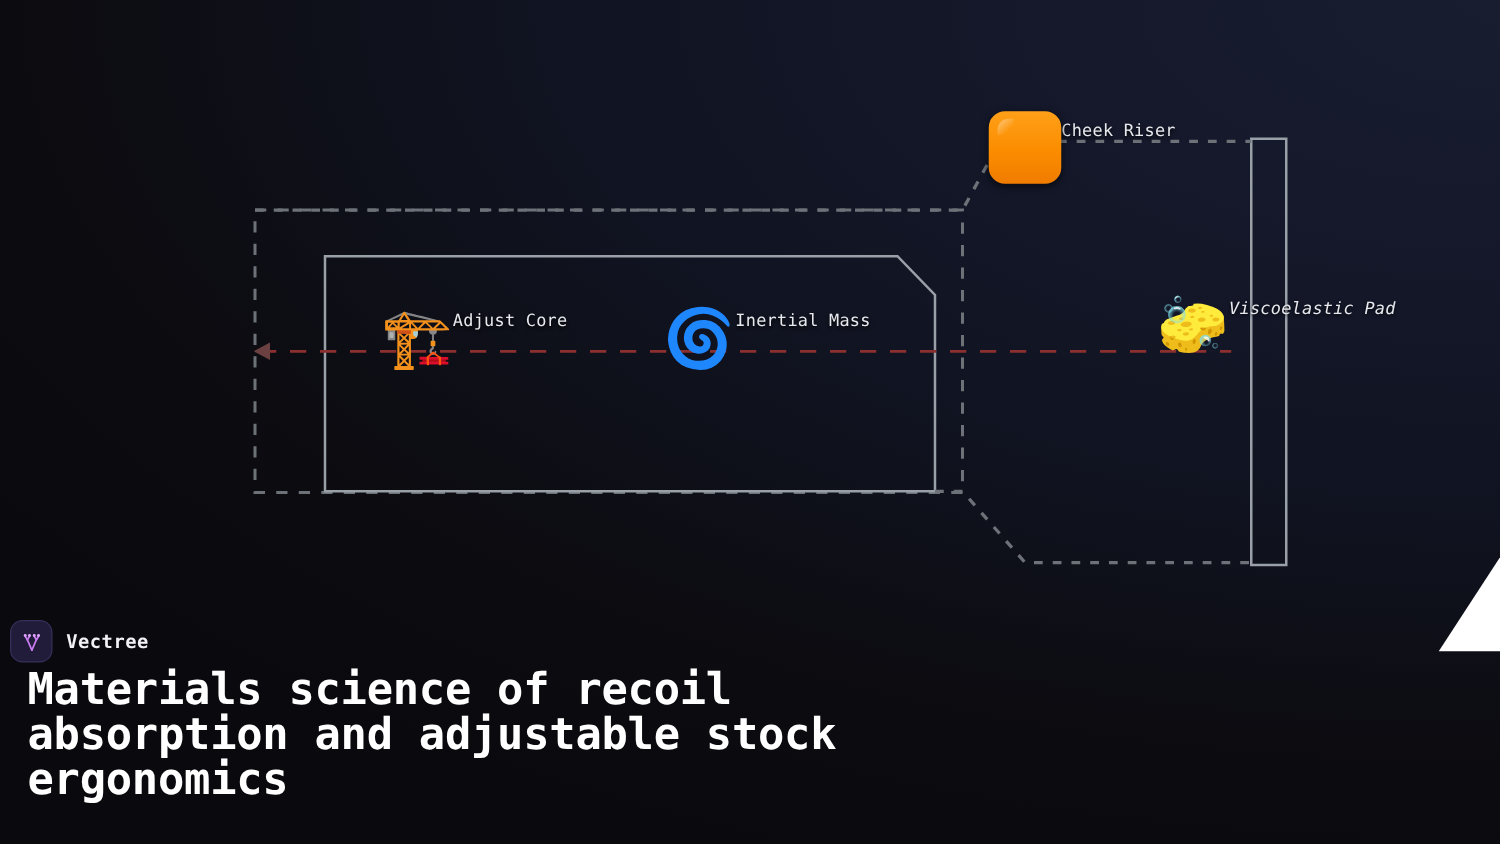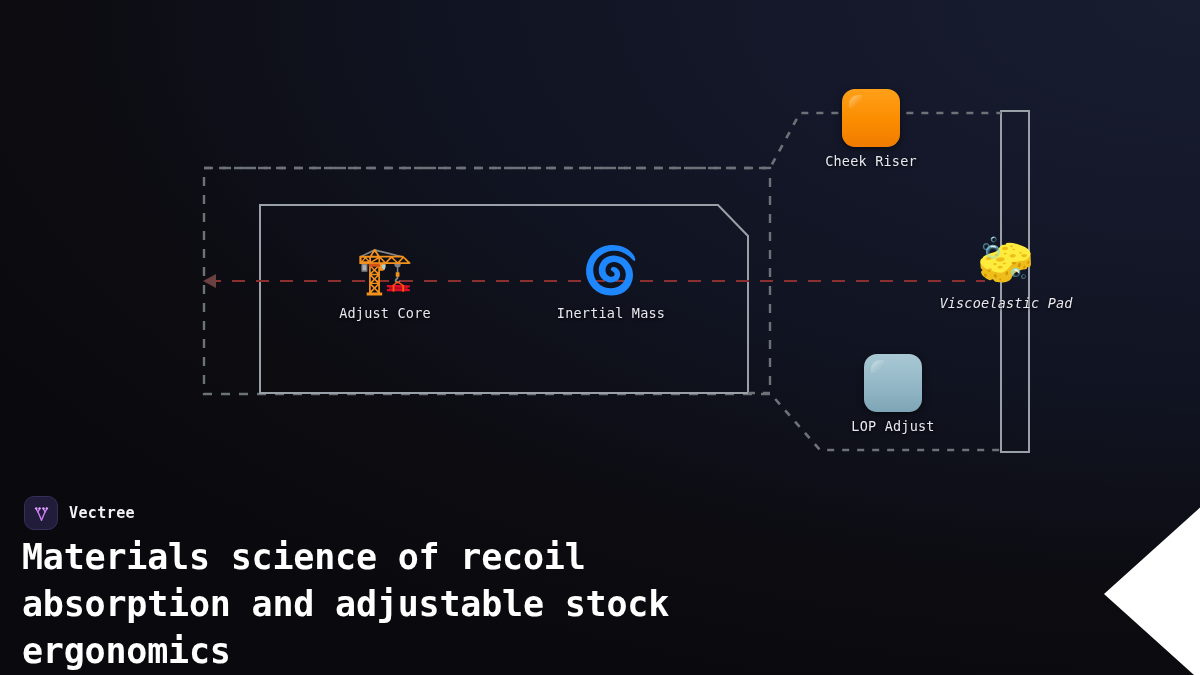--- a/index.html
+++ b/index.html
@@ -29,22 +29,22 @@
     left: 0; top: 0;
     width: 1200px;
     height: 480px;
     overflow: visible;
   }
 
   
   .node {
     position: absolute;
     display: flex;
-    flex-direction: column;
-    align-items: center;
+    flex-direction: row;
+    align-items: flex-start;
     width: 160px;
     margin-left: -80px;
   }
   .node-emoji {
     font-size: 46px;
     line-height: 56px;
     height: 56px;
     display: flex;
     align-items: center;
     justify-content: center;
@@ -90,21 +90,21 @@
 
   
   #footer {
     position: absolute;
     left: 0; bottom: 0;
     width: 1200px;
     height: 195px;
   }
   #brand {
     position: absolute;
-    left: 24px;
+    left: 8px;
     top: 16px;
     display: flex;
     align-items: center;
     gap: 11px;
   }
   #brand-badge {
     width: 32px;
     height: 32px;
     border-radius: 10px;
     background: #201c39;
@@ -121,21 +121,21 @@
   }
   #headline {
     position: absolute;
     left: 22px;
     top: 54px;
     width: 730px;
     margin: 0;
     color: #ffffff;
     font-size: 35px;
     font-weight: bold;
-    line-height: 47px;
+    line-height: 36px;
     letter-spacing: -0.2px;
   }
   #url {
     position: absolute;
     right: 24px;
     bottom: 30px;
     color: #8b8d99;
     font-size: 13.5px;
     letter-spacing: .1px;
   }
@@ -182,30 +182,20 @@
         </span>
       </div>
       <div class="node-label">Cheek Riser</div>
     </div>
 
     <div class="node" style="left:1006px; top:232px;">
       <div class="node-emoji">🧽</div>
       <div class="node-label wide">Viscoelastic Pad</div>
     </div>
 
-    <div class="node" style="left:893px; top:355px;">
-      <div class="node-emoji">
-        <span class="tile tile-steel">
-          <svg width="40" height="24" viewBox="0 0 40 24" aria-hidden="true">
-            <polygon points="2,12 12,3 12,8 28,8 28,3 38,12 28,21 28,16 12,16 12,21" fill="#ffffff"></polygon>
-          </svg>
-        </span>
-      </div>
-      <div class="node-label">LOP Adjust</div>
-    </div>
   </div>
 
   <div id="footer">
 
     <div id="brand">
       <span id="brand-badge">
         <svg width="19" height="19" viewBox="0 0 20 20" aria-hidden="true">
           <g stroke="#c97bf0" stroke-width="1.5" fill="none" stroke-linecap="round">
             <path d="M10 17 L6.2 8.2"></path>
             <path d="M10 17 L13.8 8.2"></path>

